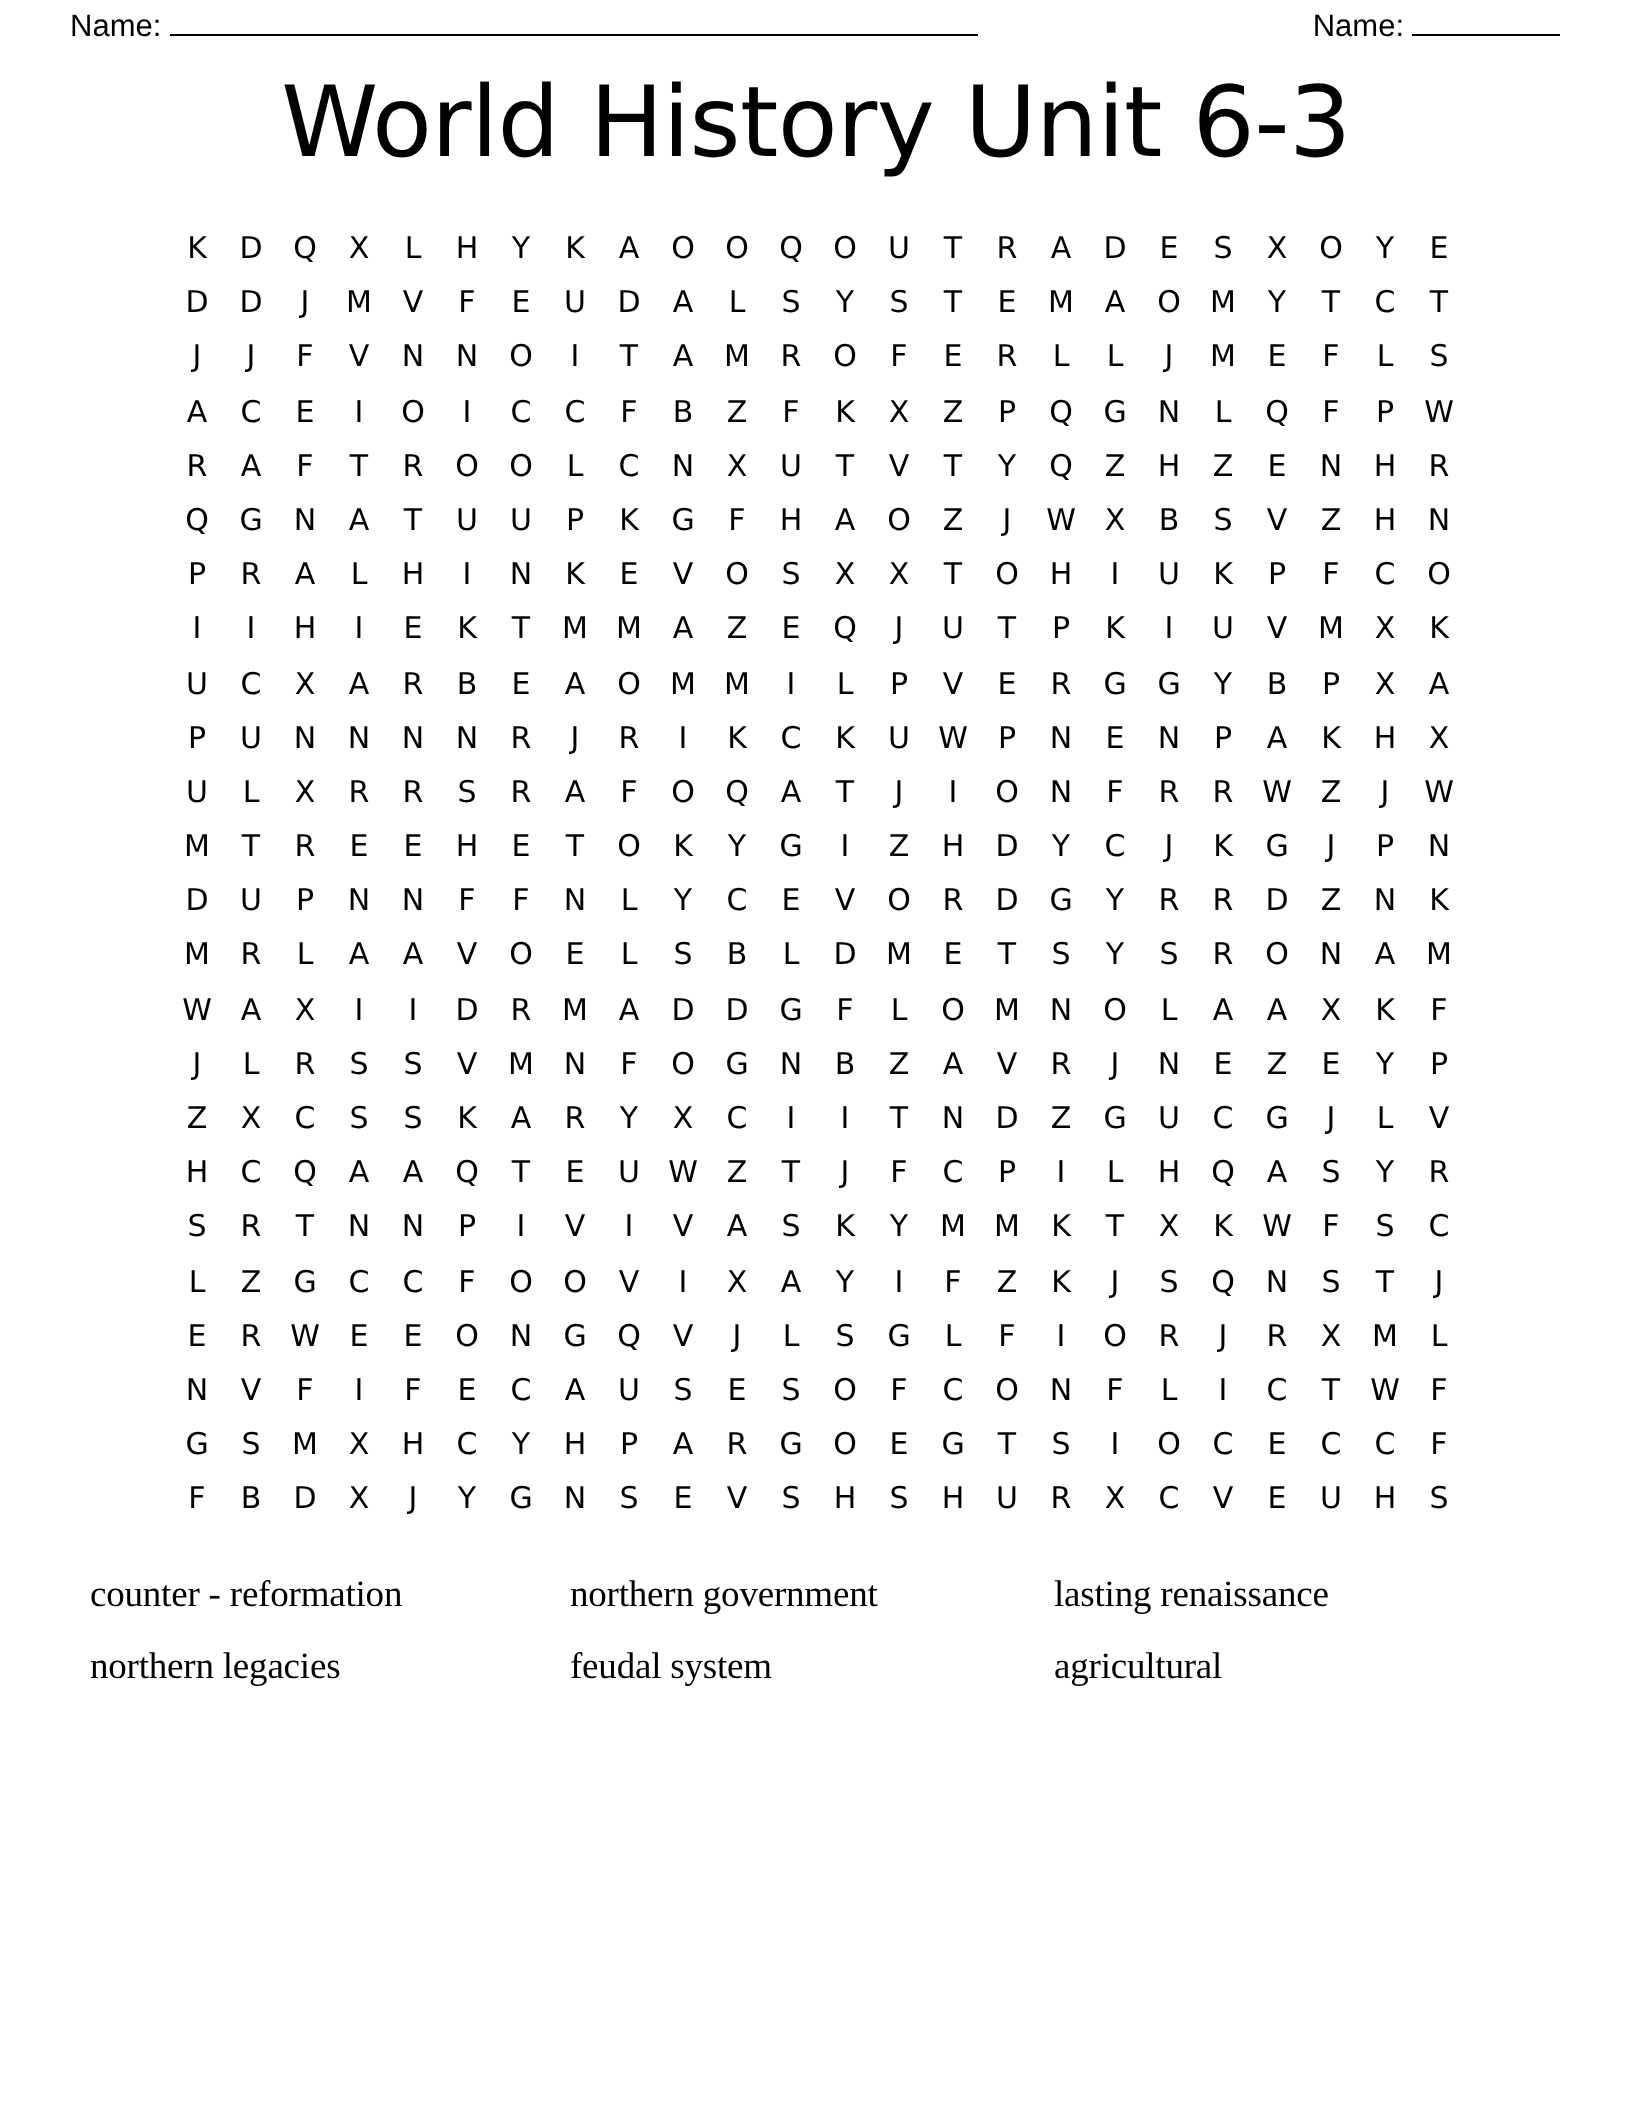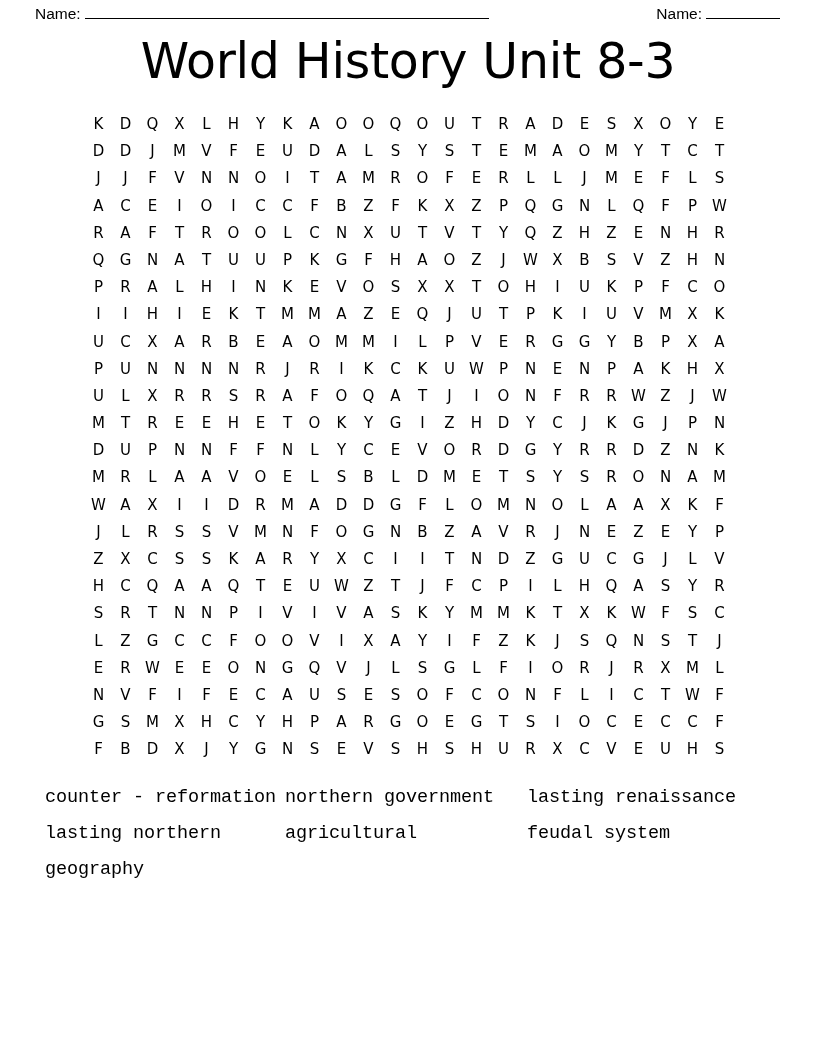--- a/index.html
+++ b/index.html
@@ -86,21 +86,21 @@
   .word-list {
     position: absolute;
     top: 780px;
     left: 45px;
     width: 730px;
     display: grid;
     grid-template-columns: 240px 242px 240px;
     grid-auto-rows: 36px;
   }
   .word-item {
-    font-family: Liberation Mono, monospace;
+    font-family: Liberation Serif, serif;
     font-size: 18.5px;
     line-height: 36px;
     white-space: nowrap;
     letter-spacing: -0.1px;
   }
   .word-item.empty { visibility: hidden; }
 </style>
 </head>
 <body>
 
@@ -109,21 +109,21 @@
     <span class="field-label">Name:</span>
     <span class="field-rule name-rule"></span>
   </div>
   <div class="header-spacer"></div>
   <div class="field">
     <span class="field-label">Name:</span>
     <span class="field-rule date-rule"></span>
   </div>
 </div>
 
-<div class="puzzle-title">World History Unit 8-3</div>
+<div class="puzzle-title">World History Unit 6-3</div>
 
 <div class="grid">
     <div class="grid-cell">K</div>
     <div class="grid-cell">D</div>
     <div class="grid-cell">Q</div>
     <div class="grid-cell">X</div>
     <div class="grid-cell">L</div>
     <div class="grid-cell">H</div>
     <div class="grid-cell">Y</div>
     <div class="grid-cell">K</div>
@@ -694,19 +694,18 @@
     <div class="grid-cell">E</div>
     <div class="grid-cell">U</div>
     <div class="grid-cell">H</div>
     <div class="grid-cell">S</div>
   </div>
 
 <div class="word-list">
     <div class="word-item">counter - reformation</div>
     <div class="word-item">northern government</div>
     <div class="word-item">lasting renaissance</div>
-    <div class="word-item">lasting northern</div>
+    <div class="word-item">northern legacies</div>
+    <div class="word-item">feudal system</div>
     <div class="word-item">agricultural</div>
-    <div class="word-item">feudal system</div>
-    <div class="word-item">geography</div>
     <div class="word-item empty"></div>
     <div class="word-item empty"></div>
   </div>
 
 </body></html>

